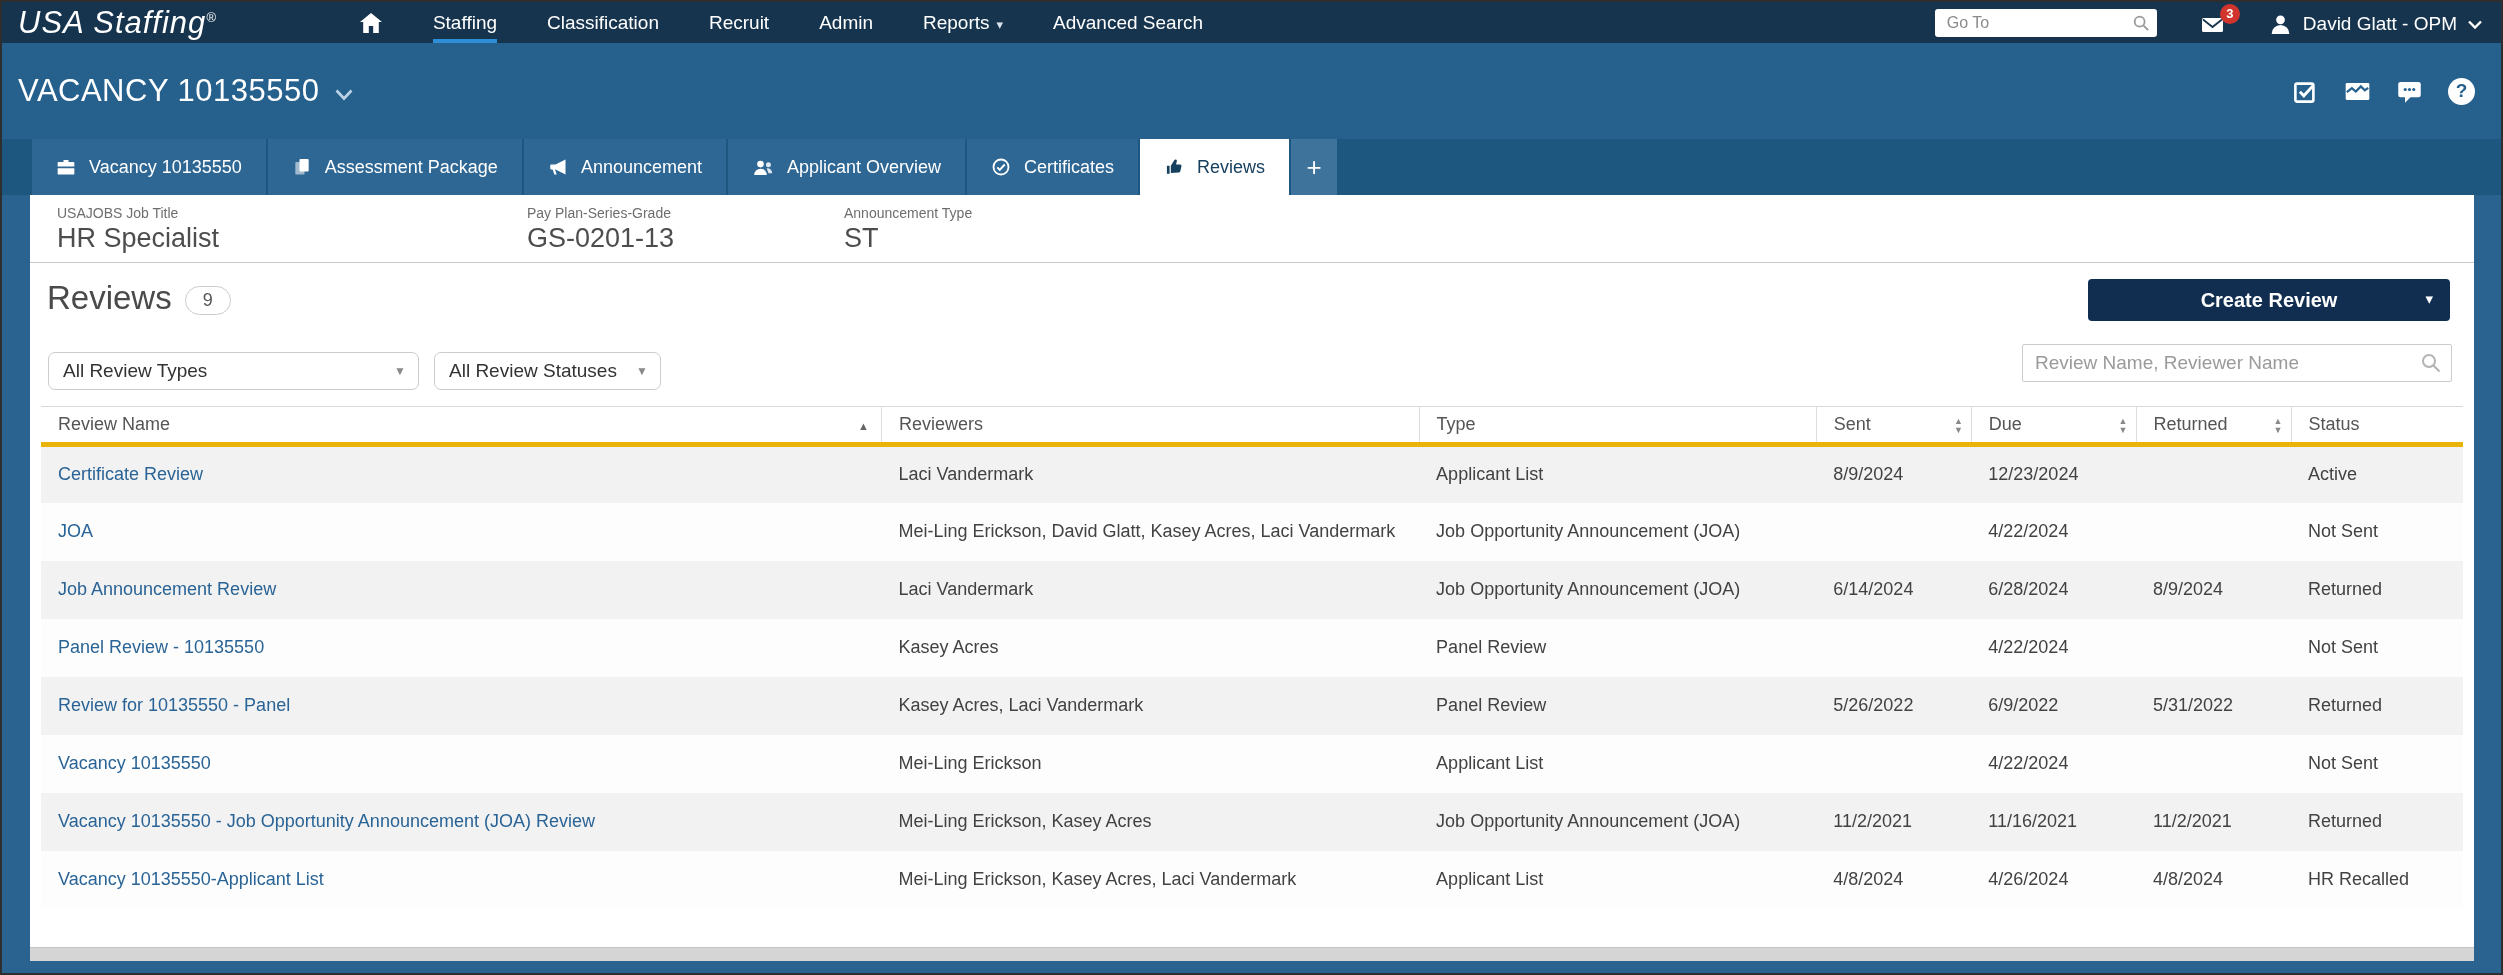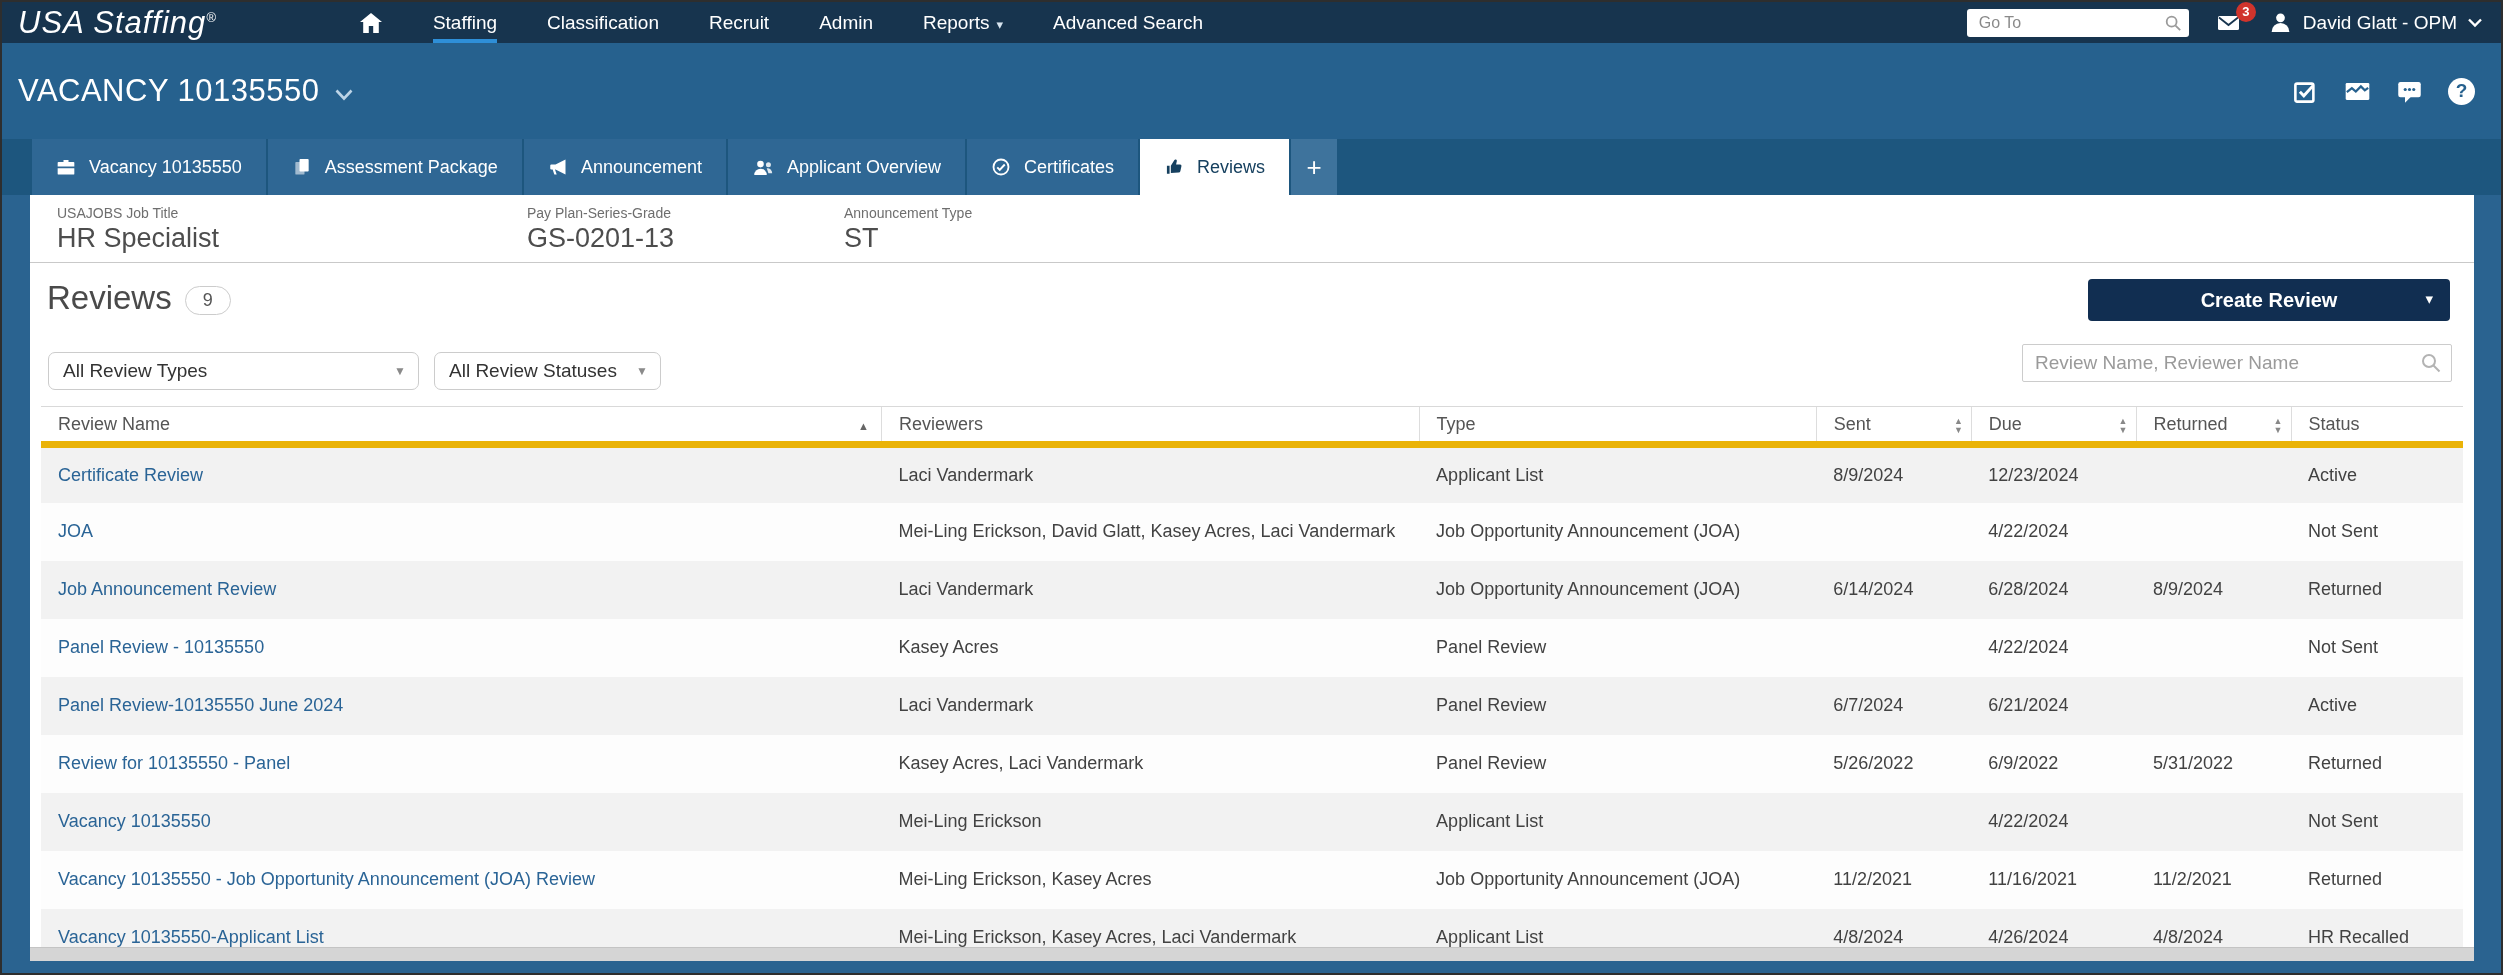--- a/index.html
+++ b/index.html
@@ -25,21 +25,21 @@
   }
   .brand { font-size: 31px; font-weight: 300; letter-spacing: 1px; color:#fff; white-space: nowrap; font-style: italic; }
   .brand sup { font-size: 13px; font-weight: 400; }
   .topnav-center { margin-left: 142px; display: flex; align-items: center; gap: 50px; }
   .home-icon { display:flex; align-items:center; }
   .nav-item { font-size: 19px; color: #fff; position: relative; white-space: nowrap; cursor: default; }
   .nav-item.active::after {
     content:""; position:absolute; left:0; right:0; bottom:-9px; height:4px; background:#2e8fd8;
   }
   .nav-caret { font-size: 13px; margin-left: 7px; color:#d7e4ef; }
-  .topnav-right { margin-left: auto; display: flex; align-items: center; gap: 24px; }
+  .topnav-right { margin-left: auto; display: flex; align-items: flex-end; gap: 40px; }
   .goto-box { position: relative; }
   .goto-input {
     width: 222px; height: 28px; border: none; border-radius: 3px;
     font-size: 16px; padding: 0 30px 0 12px; color:#333;
     font-family: "Liberation Sans", sans-serif;
   }
   .goto-input::placeholder { color:#8a8a8a; }
   .goto-search-icon { position:absolute; right:7px; top:5px; }
   .mail-wrap { position: relative; display:flex; align-items:center; }
   .mail-badge {
@@ -138,21 +138,21 @@
     font-family: "Liberation Sans", sans-serif;
   }
   .review-search::placeholder { color: #9a9a9a; }
   .search-icon { position: absolute; right: 10px; top: 8px; }
 
   .table-wrap { flex: 1; margin: 16px 11px 0 11px; min-height: 0; overflow: hidden; }
   table { width: 100%; border-collapse: collapse; table-layout: fixed; }
   thead th {
     height: 38px; font-size: 18px; font-weight: 400; color: #555;
     text-align: left; padding: 0 10px 0 17px;
-    border-top: 1px solid #d9d9d9; border-bottom: 7px solid #eab308;
+    border-top: 1px solid #d9d9d9; border-bottom: 5px solid #eab308;
     background: #fff; white-space: nowrap; position: relative; cursor: pointer;
   }
   thead th + th { border-left: 1px solid #ddd; }
   .sort-asc { position:absolute; right: 12px; top: 13px; font-size: 11px; color: #666; }
   .sort-both { position:absolute; right: 8px; top: 10px; display:flex; flex-direction:column; font-size: 9px; line-height: 9px; color:#888; }
   tbody td {
     height: 58px; font-size: 18px; color: #424242;
     padding: 0 10px 0 17px; vertical-align: middle;
     overflow: hidden; white-space: nowrap; text-overflow: ellipsis;
   }
@@ -412,29 +412,20 @@
             <tr>
               <td><a href="#" class="review-link">Panel Review - 10135550</a></td>
               <td>Kasey Acres</td>
               <td>Panel Review</td>
               <td></td>
               <td>4/22/2024</td>
               <td></td>
               <td>Not Sent</td>
             </tr>
 
-            <tr>
-              <td><a href="#" class="review-link">Panel Review-10135550 June 2024</a></td>
-              <td>Laci Vandermark</td>
-              <td>Panel Review</td>
-              <td>6/7/2024</td>
-              <td>6/21/2024</td>
-              <td></td>
-              <td>Active</td>
-            </tr>
 
             <tr>
               <td><a href="#" class="review-link">Review for 10135550 - Panel</a></td>
               <td>Kasey Acres, Laci Vandermark</td>
               <td>Panel Review</td>
               <td>5/26/2022</td>
               <td>6/9/2022</td>
               <td>5/31/2022</td>
               <td>Returned</td>
             </tr>

